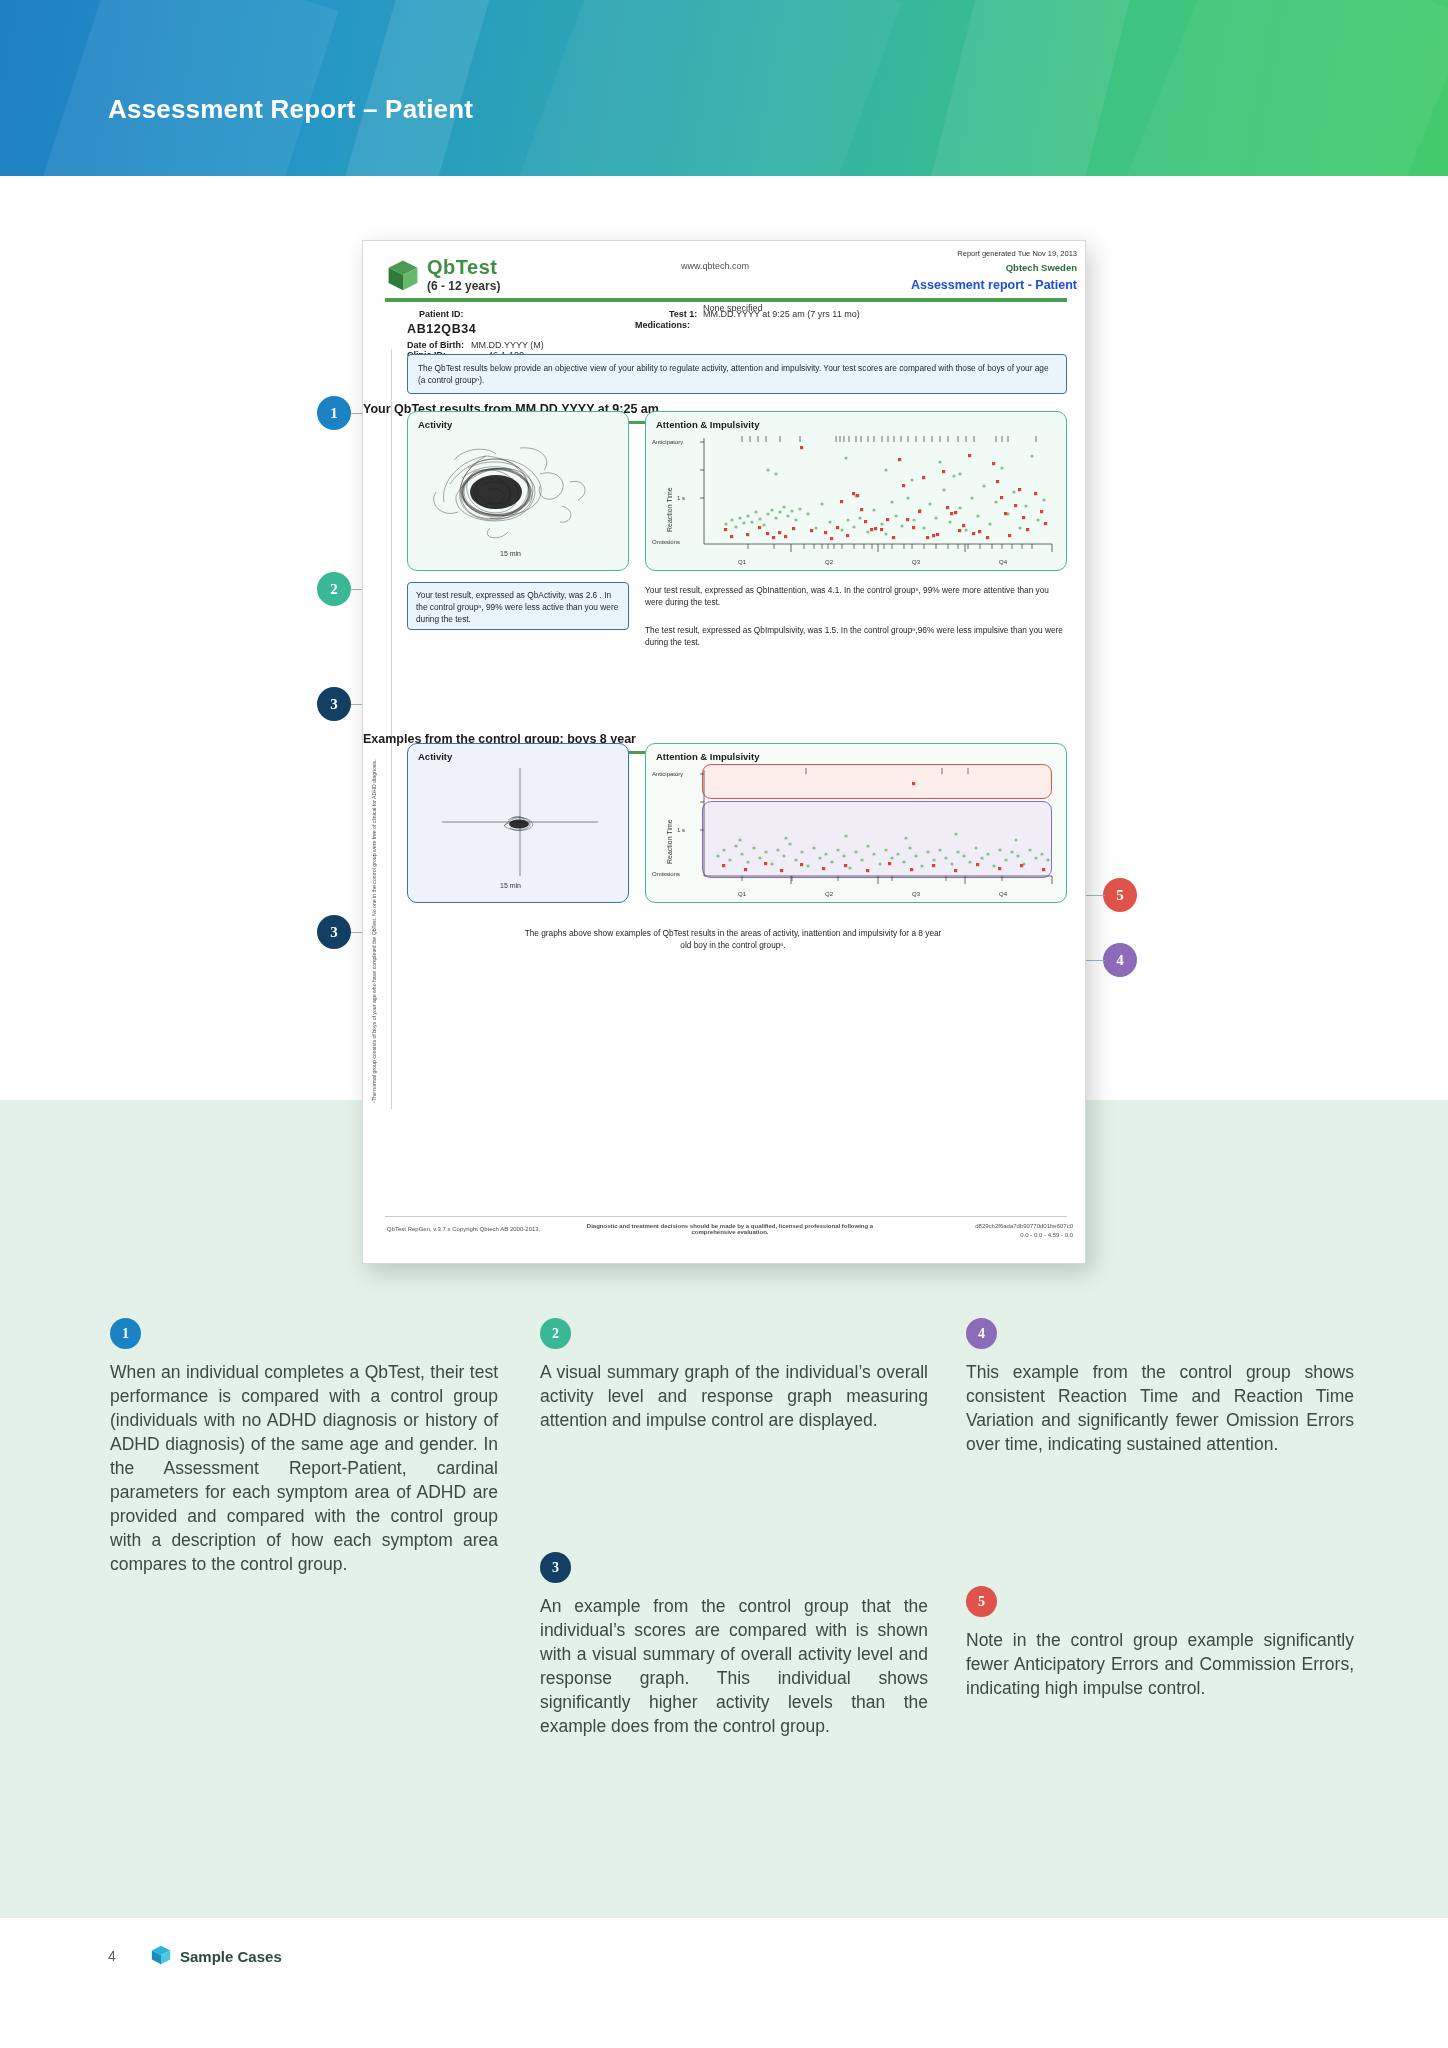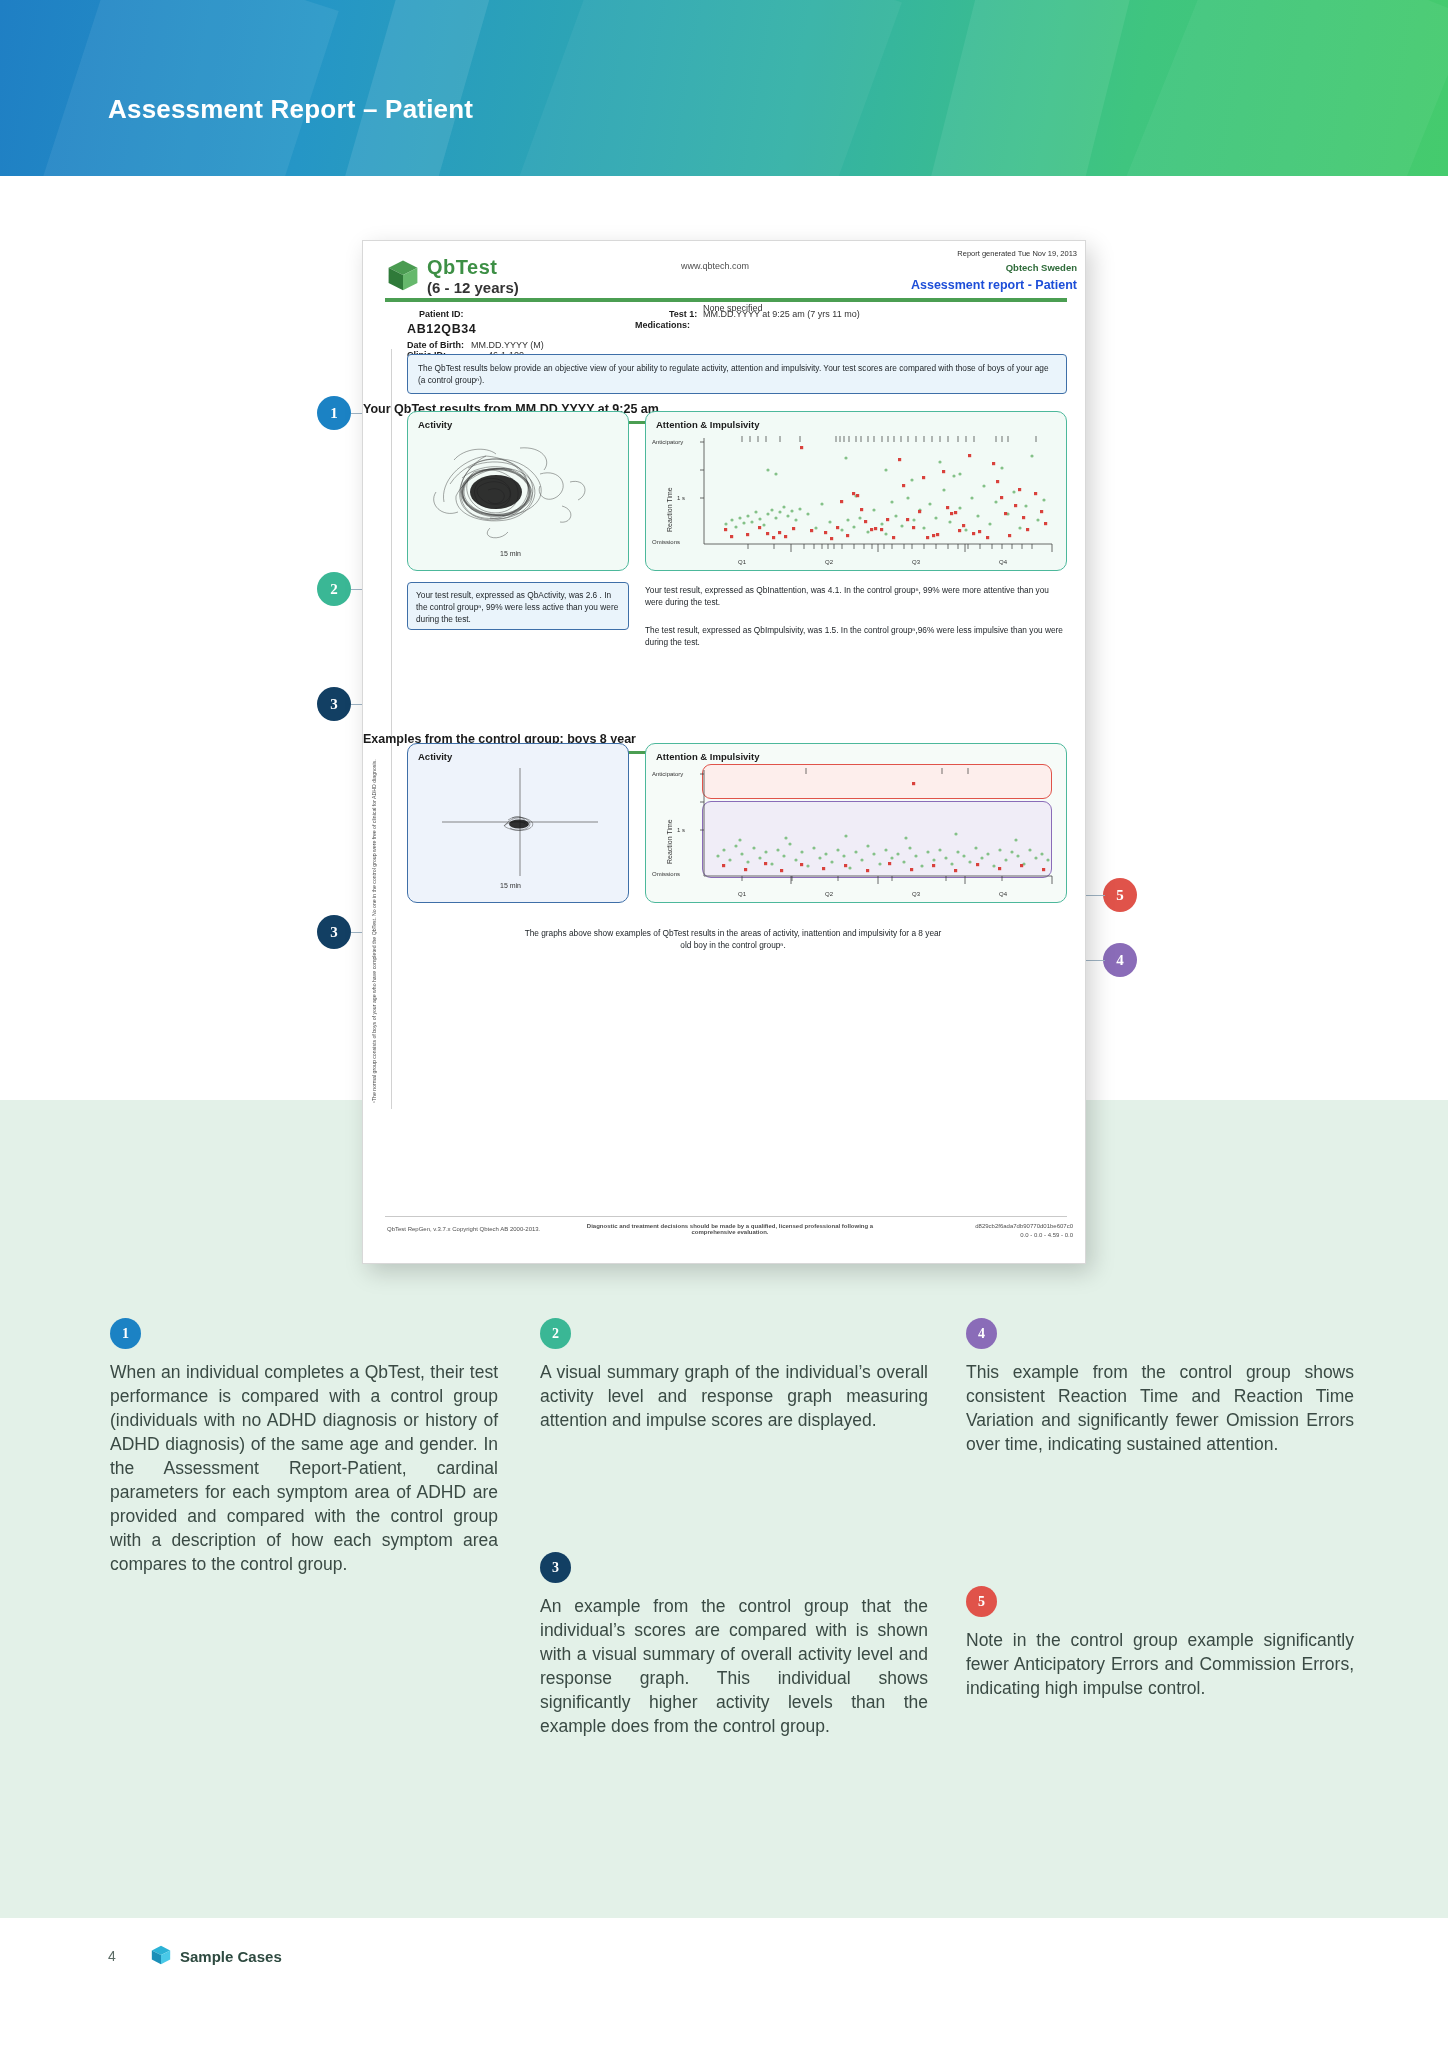--- a/index.html
+++ b/index.html
@@ -44,21 +44,21 @@
     box-shadow: 6px 8px 22px rgba(0,0,0,0.18);
     font-family: "Liberation Sans", sans-serif;
     color: #2b2b2b;
     overflow: hidden;
   }
   .rep-inner { position: absolute; left: 0; top: 0; width: 724px; height: 1024px; }
 
   
   .rep-logo { position: absolute; left: 22px; top: 16px; width: 36px; height: 36px; }
   .rep-brand { position: absolute; left: 64px; top: 15px; font-size: 20px; font-weight: bold; color: #3d8f45; letter-spacing: .5px; }
-  .rep-age { position: absolute; left: 64px; top: 38px; font-size: 15px; font-weight: bold; color: #333; }
+  .rep-age { position: absolute; left: 64px; top: 38px; font-size: 12px; font-weight: bold; color: #333; }
   .rep-url { position: absolute; left: 318px; top: 20px; font-size: 9px; color: #4d4d4d; }
   .rep-gen { position: absolute; right: 10px; top: 8px; font-size: 7.5px; color: #2f2f2f; text-align: right; }
   .rep-org { position: absolute; right: 10px; top: 21px; font-size: 9.5px; font-weight: bold; color: #2f6b3a; text-align: right; }
   .rep-type { position: absolute; right: 10px; top: 37px; font-size: 12.5px; font-weight: bold; color: #1d4ed8; text-align: left; }
   .green-rule { position: absolute; left: 22px; top: 57px; width: 682px; height: 4px; background: #4b9e52; }
 
   
   .pi-label { position: absolute; font-size: 9px; font-weight: bold; color: #1c1c1c; }
   .pi-value { position: absolute; font-size: 9px; color: #333; }
   .pi-bigid { position: absolute; font-size: 12.5px; font-weight: bold; color: #1c1c1c; letter-spacing: .6px; }
@@ -626,21 +626,21 @@
   </div>
 </div>
 
 <div class="col" style="left:110px; top:1318px;">
   <div class="col-num" style="background:#1b82c4;">1</div>
   <div class="col-text">When an individual completes a QbTest, their test performance is compared with a control group (individuals with no ADHD diagnosis or history of ADHD diagnosis) of the same age and gender. In the Assessment Report-Patient, cardinal parameters for each symptom area of ADHD are provided and compared with the control group with a description of how each symptom area compares to the control group.</div>
 </div>
 
 <div class="col" style="left:540px; top:1318px;">
   <div class="col-num" style="background:#3ab795;">2</div>
-  <div class="col-text">A visual summary graph of the individual’s overall activity level and response graph measuring attention and impulse scores are displayed.</div>
+  <div class="col-text">A visual summary graph of the individual’s overall activity level and response graph measuring attention and impulse control are displayed.</div>
 </div>
 
 <div class="col" style="left:540px; top:1552px;">
   <div class="col-num" style="background:#123f63;">3</div>
   <div class="col-text">An example from the control group that the individual’s scores are compared with is shown with a visual summary of overall activity level and response graph. This individual shows significantly higher activity levels than the example does from the control group.</div>
 </div>
 
 <div class="col" style="left:966px; top:1318px;">
   <div class="col-num" style="background:#8a6cb8;">4</div>
   <div class="col-text">This example from the control group shows consistent Reaction Time and Reaction Time Variation and significantly fewer Omission Errors over time, indicating sustained attention.</div>

